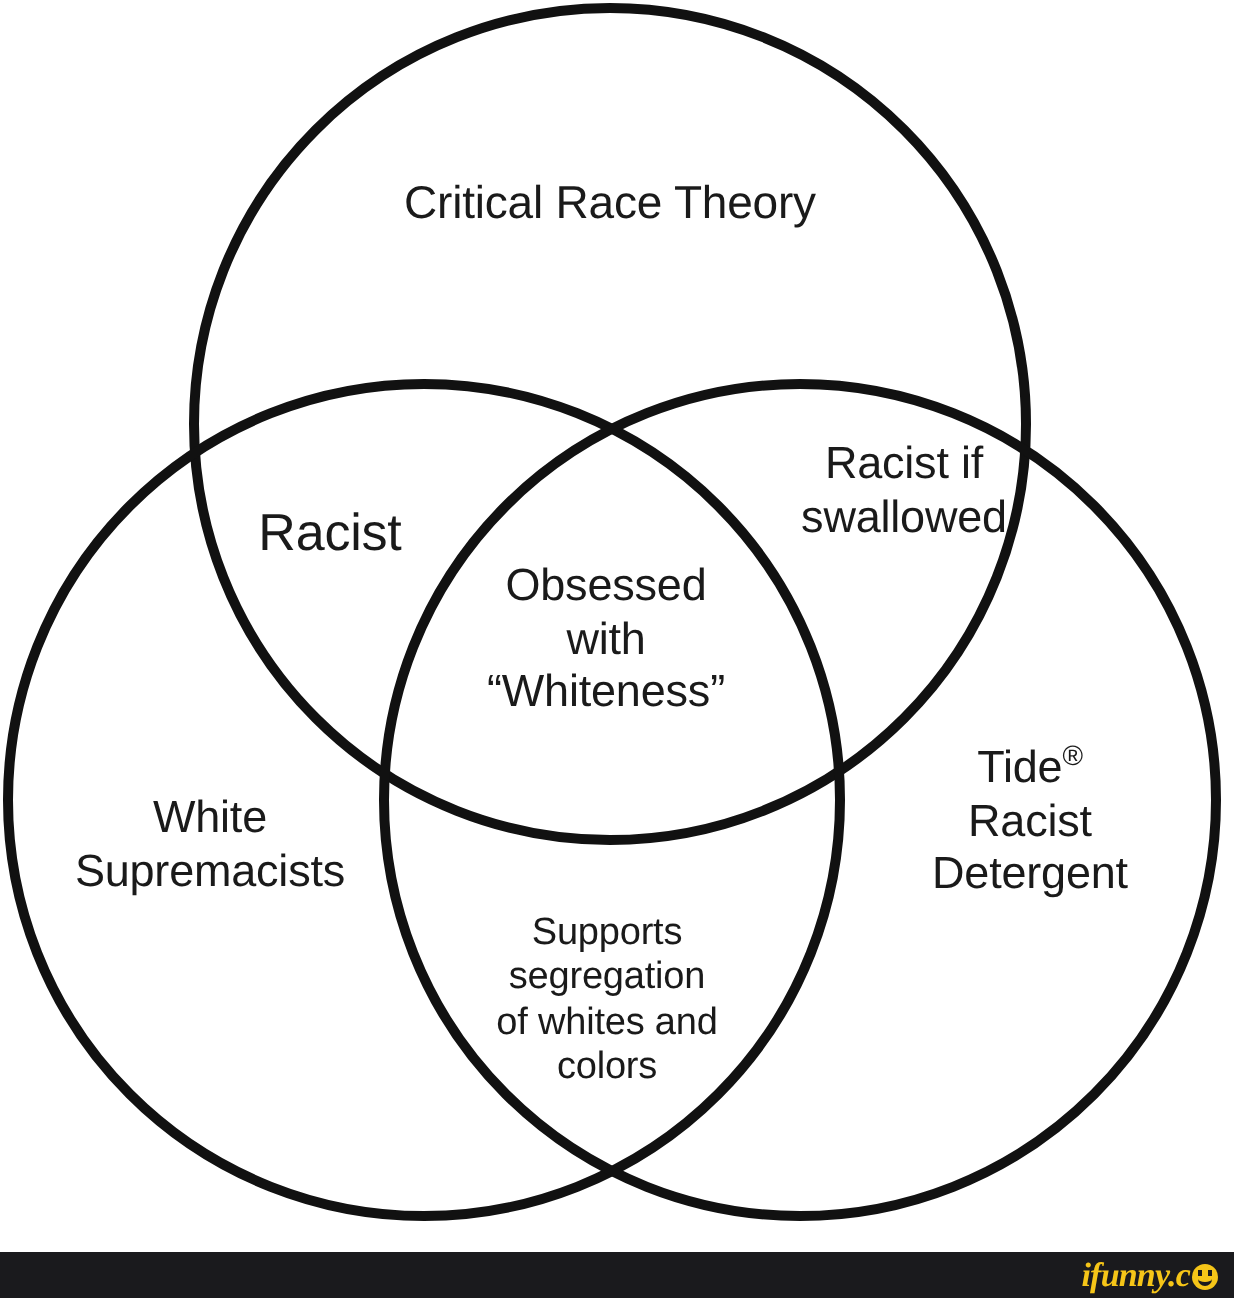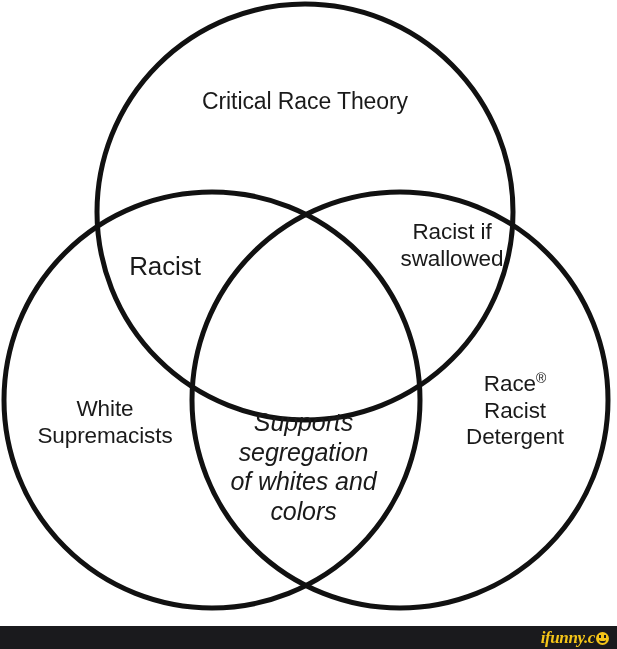--- a/index.html
+++ b/index.html
@@ -74,24 +74,23 @@
     font-size: 22.5px;
   }
   #label-center {
     left: 208px;
     top: 280px;
     width: 190px;
     font-size: 22.5px;
   }
   #label-bottom {
     left: 196px;
-    top: 408px;
+    top: 456px;
     width: 215px;
-    font-size: 25px;
-    font-style: italic;
+    font-size: 19px;
   }
   .reg-mark {
     font-size: 0.62em;
     vertical-align: super;
     line-height: 0;
   }
 
   
   #watermark-bar {
     position: absolute;
@@ -157,25 +156,28 @@
     <circle class="venn-circle" cx="400" cy="400" r="208"></circle>
   </svg>
 
   <div class="label" id="label-top">Critical Race Theory</div>
 
   <div class="label" id="label-top-left">Racist</div>
 
   <div class="label" id="label-top-right">Racist if
 swallowed</div>
 
+  <div class="label" id="label-center">Obsessed
+with
+“Whiteness”</div>
 
   <div class="label" id="label-left">White
 Supremacists</div>
 
-  <div class="label" id="label-right"><span>Race</span><span class="reg-mark">®</span>
+  <div class="label" id="label-right"><span>Tide</span><span class="reg-mark">®</span>
 <span>Racist</span>
 <span>Detergent</span></div>
 
   <div class="label" id="label-bottom">Supports
 segregation
 of whites and
 colors</div>
 
   <div id="watermark-bar">
     <div id="watermark-text">

